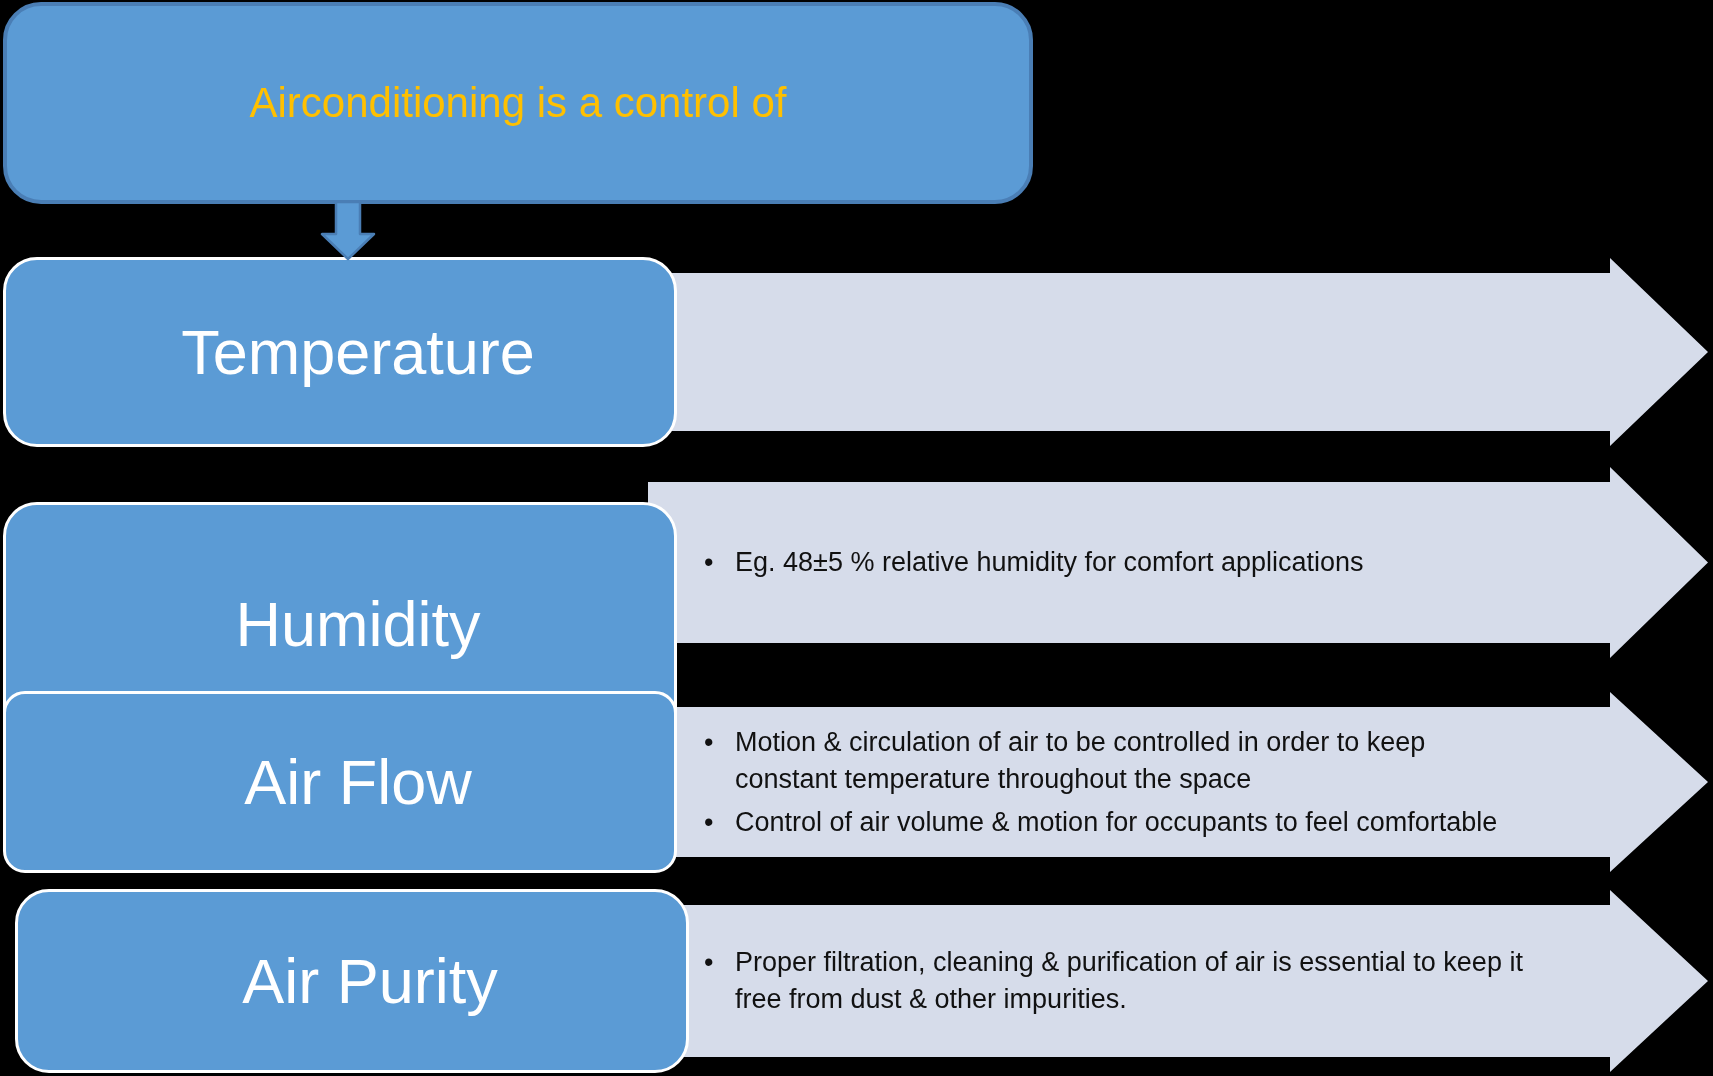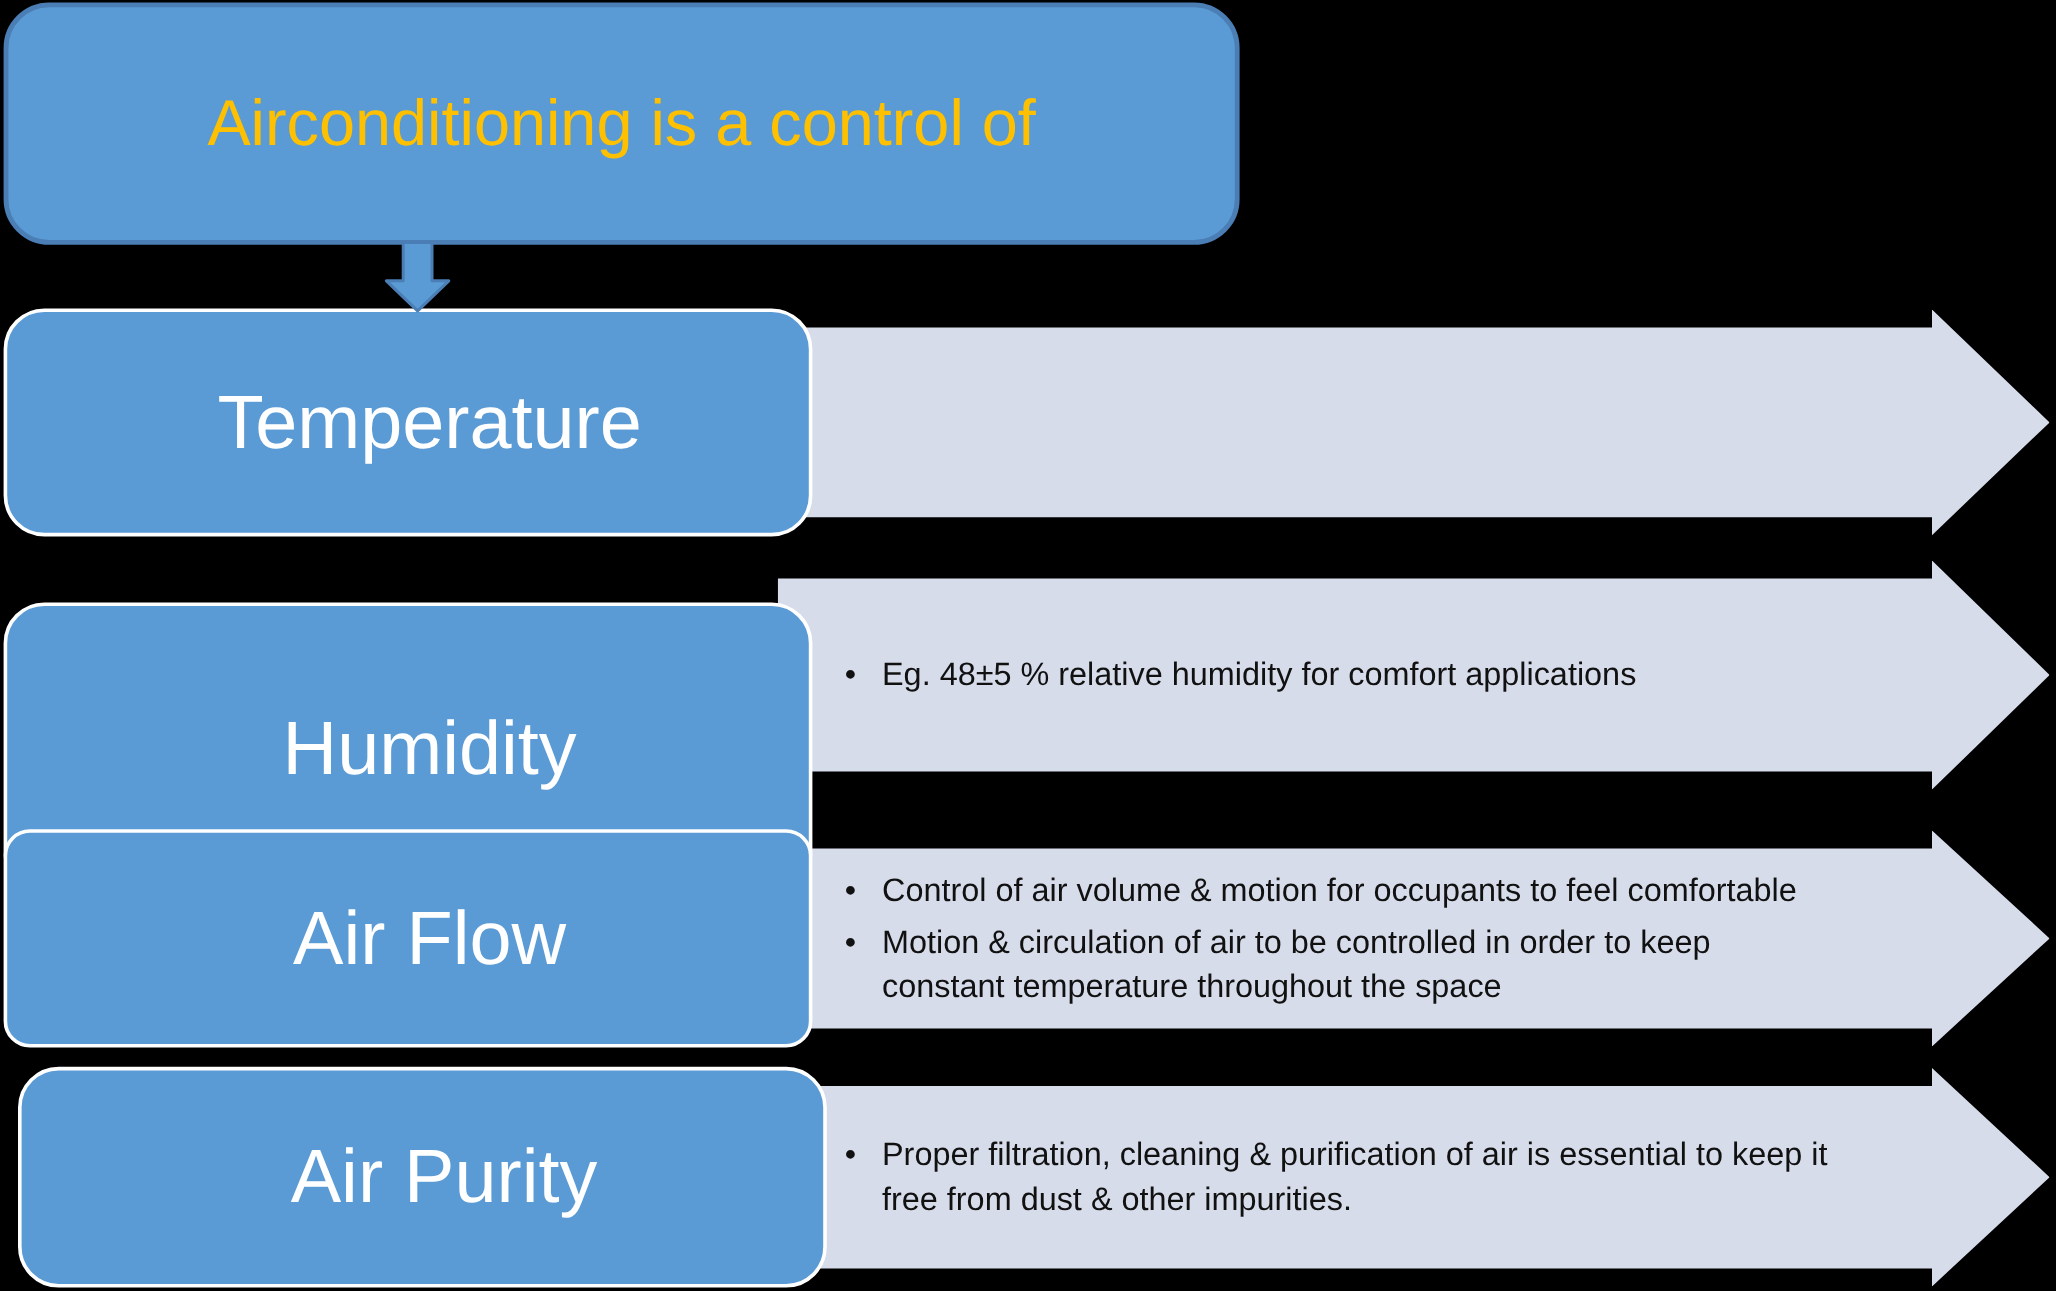--- a/index.html
+++ b/index.html
@@ -26,21 +26,21 @@
     background: var(--blue, #5B9BD5);
     border: 4px solid var(--border-dark, #4A7EB5);
     border-radius: 38px;
     display: flex;
     align-items: center;
     justify-content: center;
     z-index: 2;
   }
   .title-box .title-text {
     color: var(--title-text, #FFC000);
-    font-size: 54px;
+    font-size: 42px;
     letter-spacing: 0px;
     white-space: nowrap;
   }
 
   
   .down-arrow {
     position: absolute;
     left: 319px;
     top: 201px;
     z-index: 3;
@@ -134,23 +134,23 @@
       <div class="detail-arrow" style="top: 467px; height: 191px;">
         <ul class="bullet-list">
           <li class="bullet-item">Eg. 48±5 % relative humidity for comfort applications</li>
         </ul>
       </div>
       <div class="category-box" style="top: 466px; height: 244px; margin-top: 36px;">
         <span class="category-text">Humidity</span>
       </div>
       <div class="detail-arrow" style="top: 692px; height: 180px;">
         <ul class="bullet-list">
-          <li class="bullet-item">Control of air volume &amp; motion for occupants to feel comfortable</li>
           <li class="bullet-item">Motion &amp; circulation of air to be controlled in order to keep
 constant temperature throughout the space</li>
+          <li class="bullet-item">Control of air volume &amp; motion for occupants to feel comfortable</li>
         </ul>
       </div>
       <div class="category-box" style="top: 691px; height: 182px; border-radius: 22px;">
         <span class="category-text">Air Flow</span>
       </div>
       <div class="detail-arrow" style="top: 890px; height: 182px;">
         <ul class="bullet-list">
           <li class="bullet-item">Proper filtration, cleaning &amp; purification of air is essential to keep it
 free from dust &amp; other impurities.</li>
         </ul>

